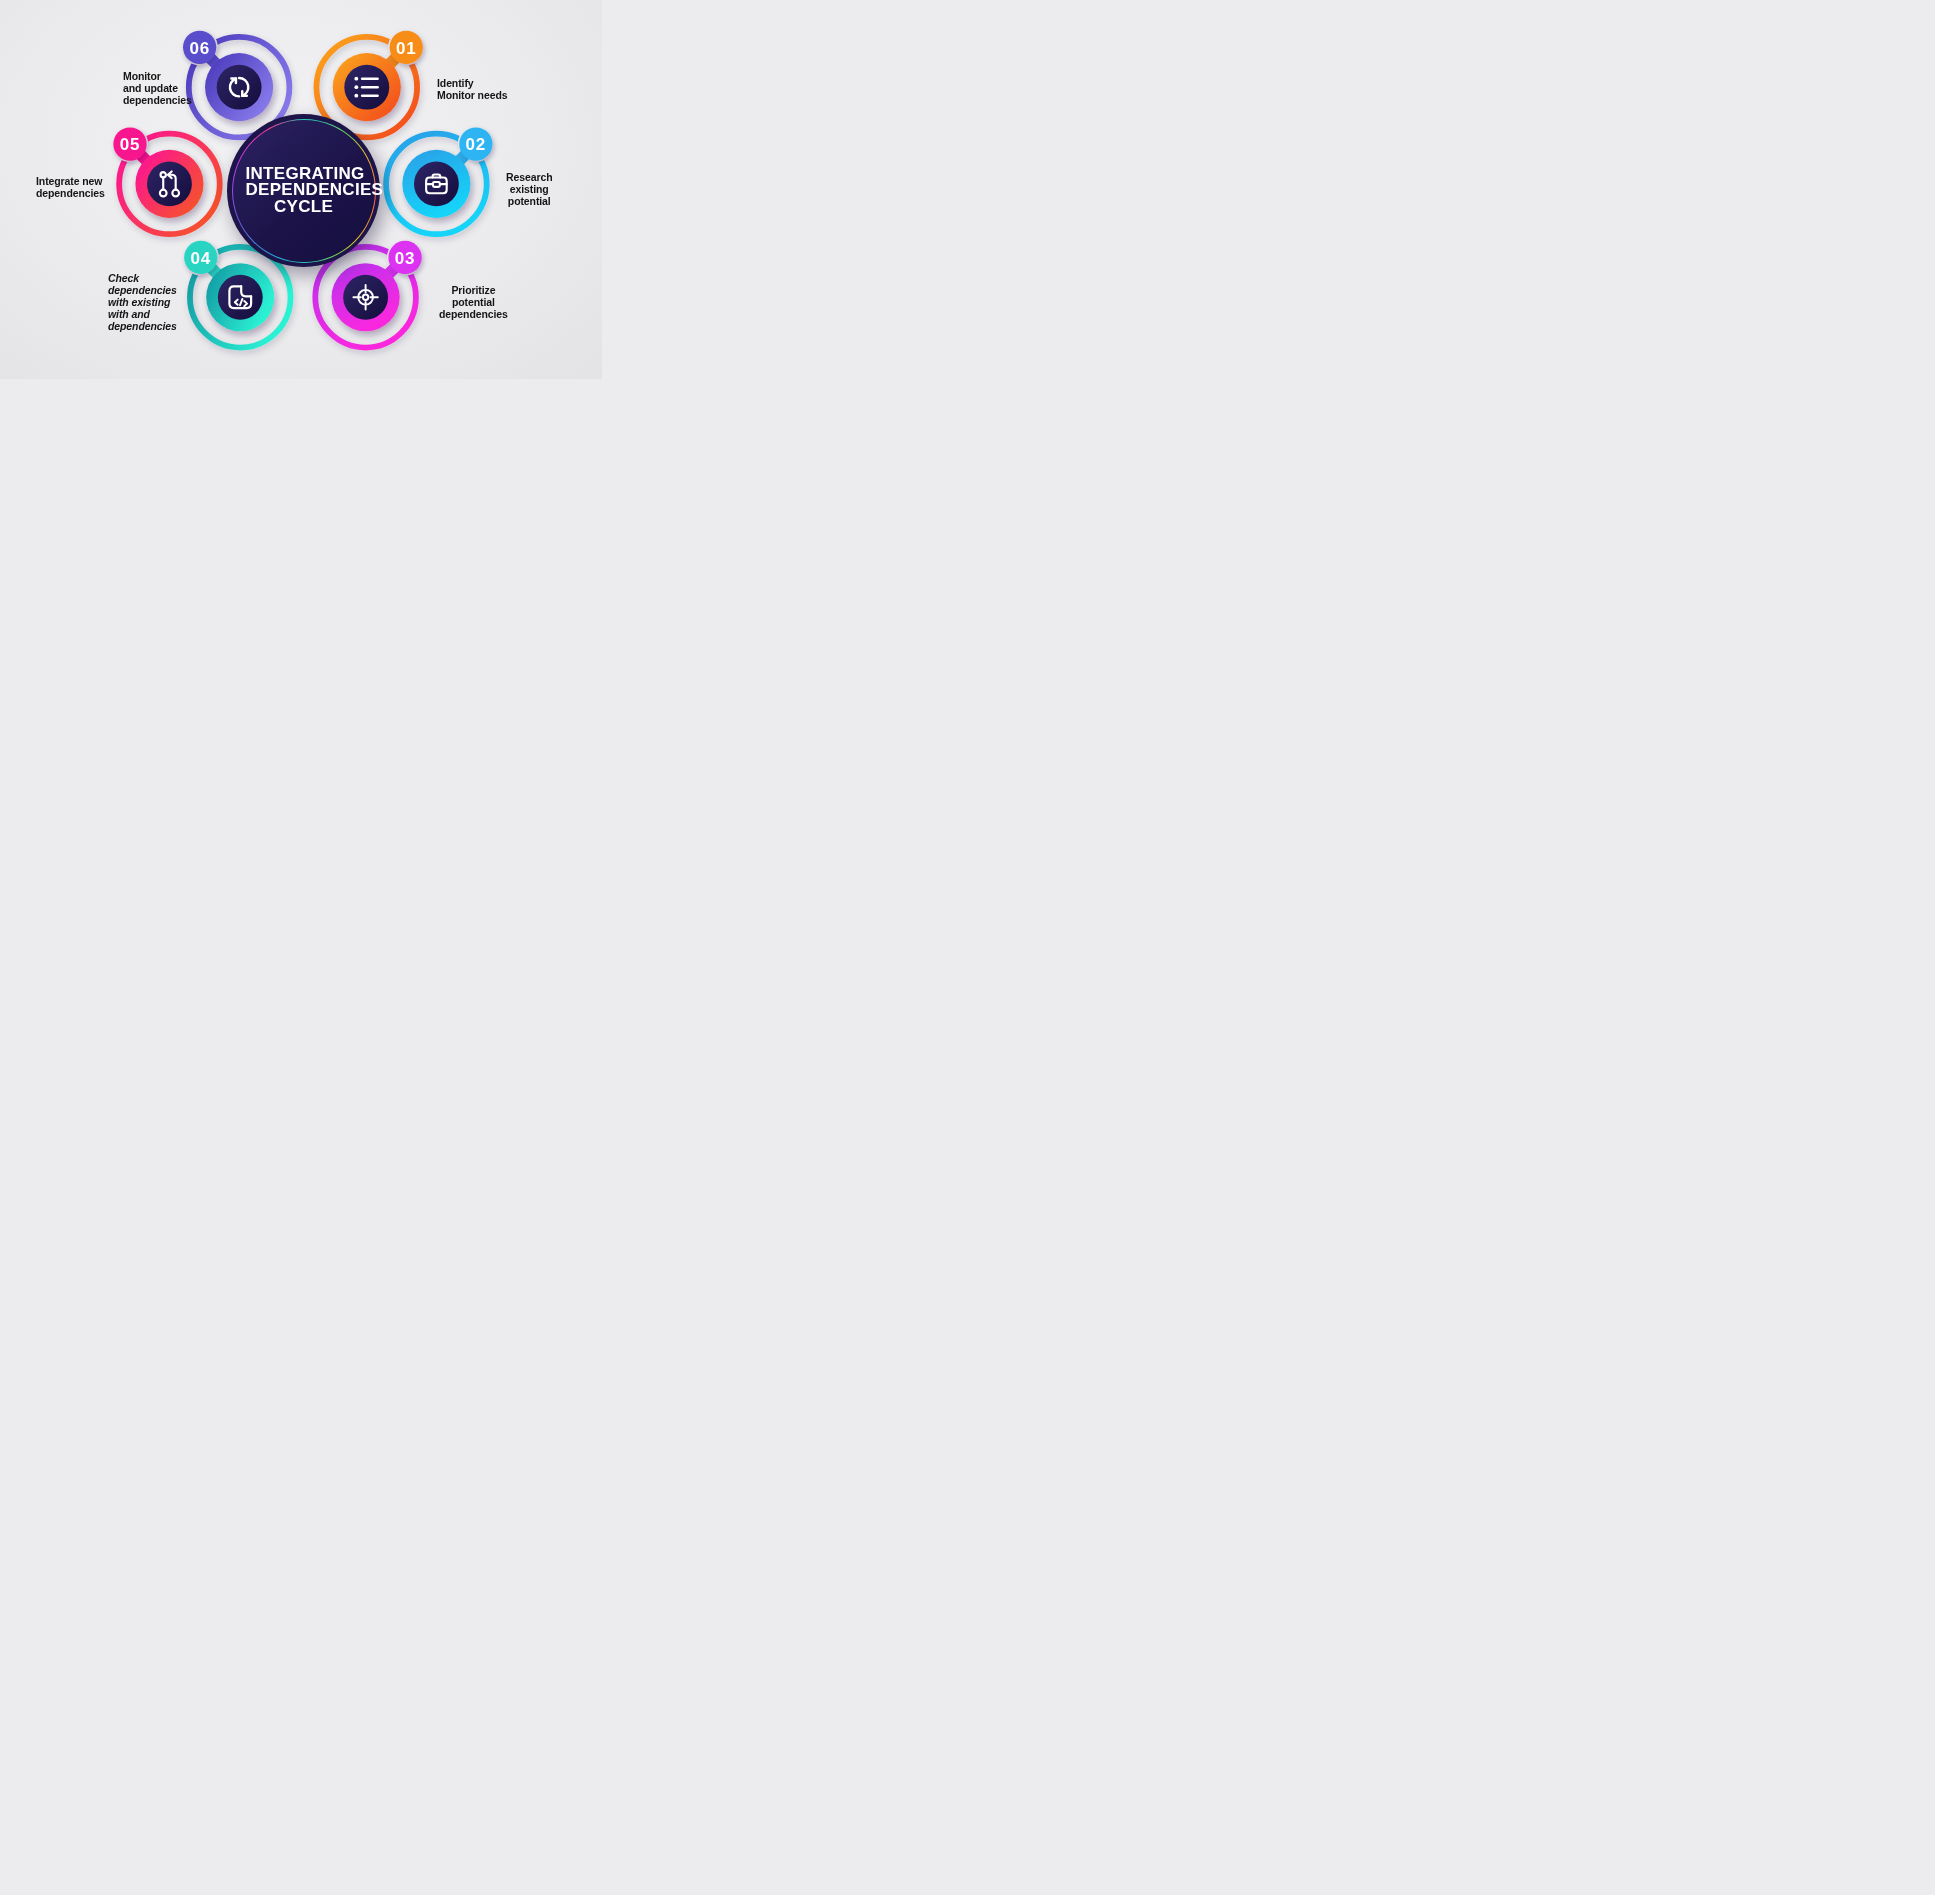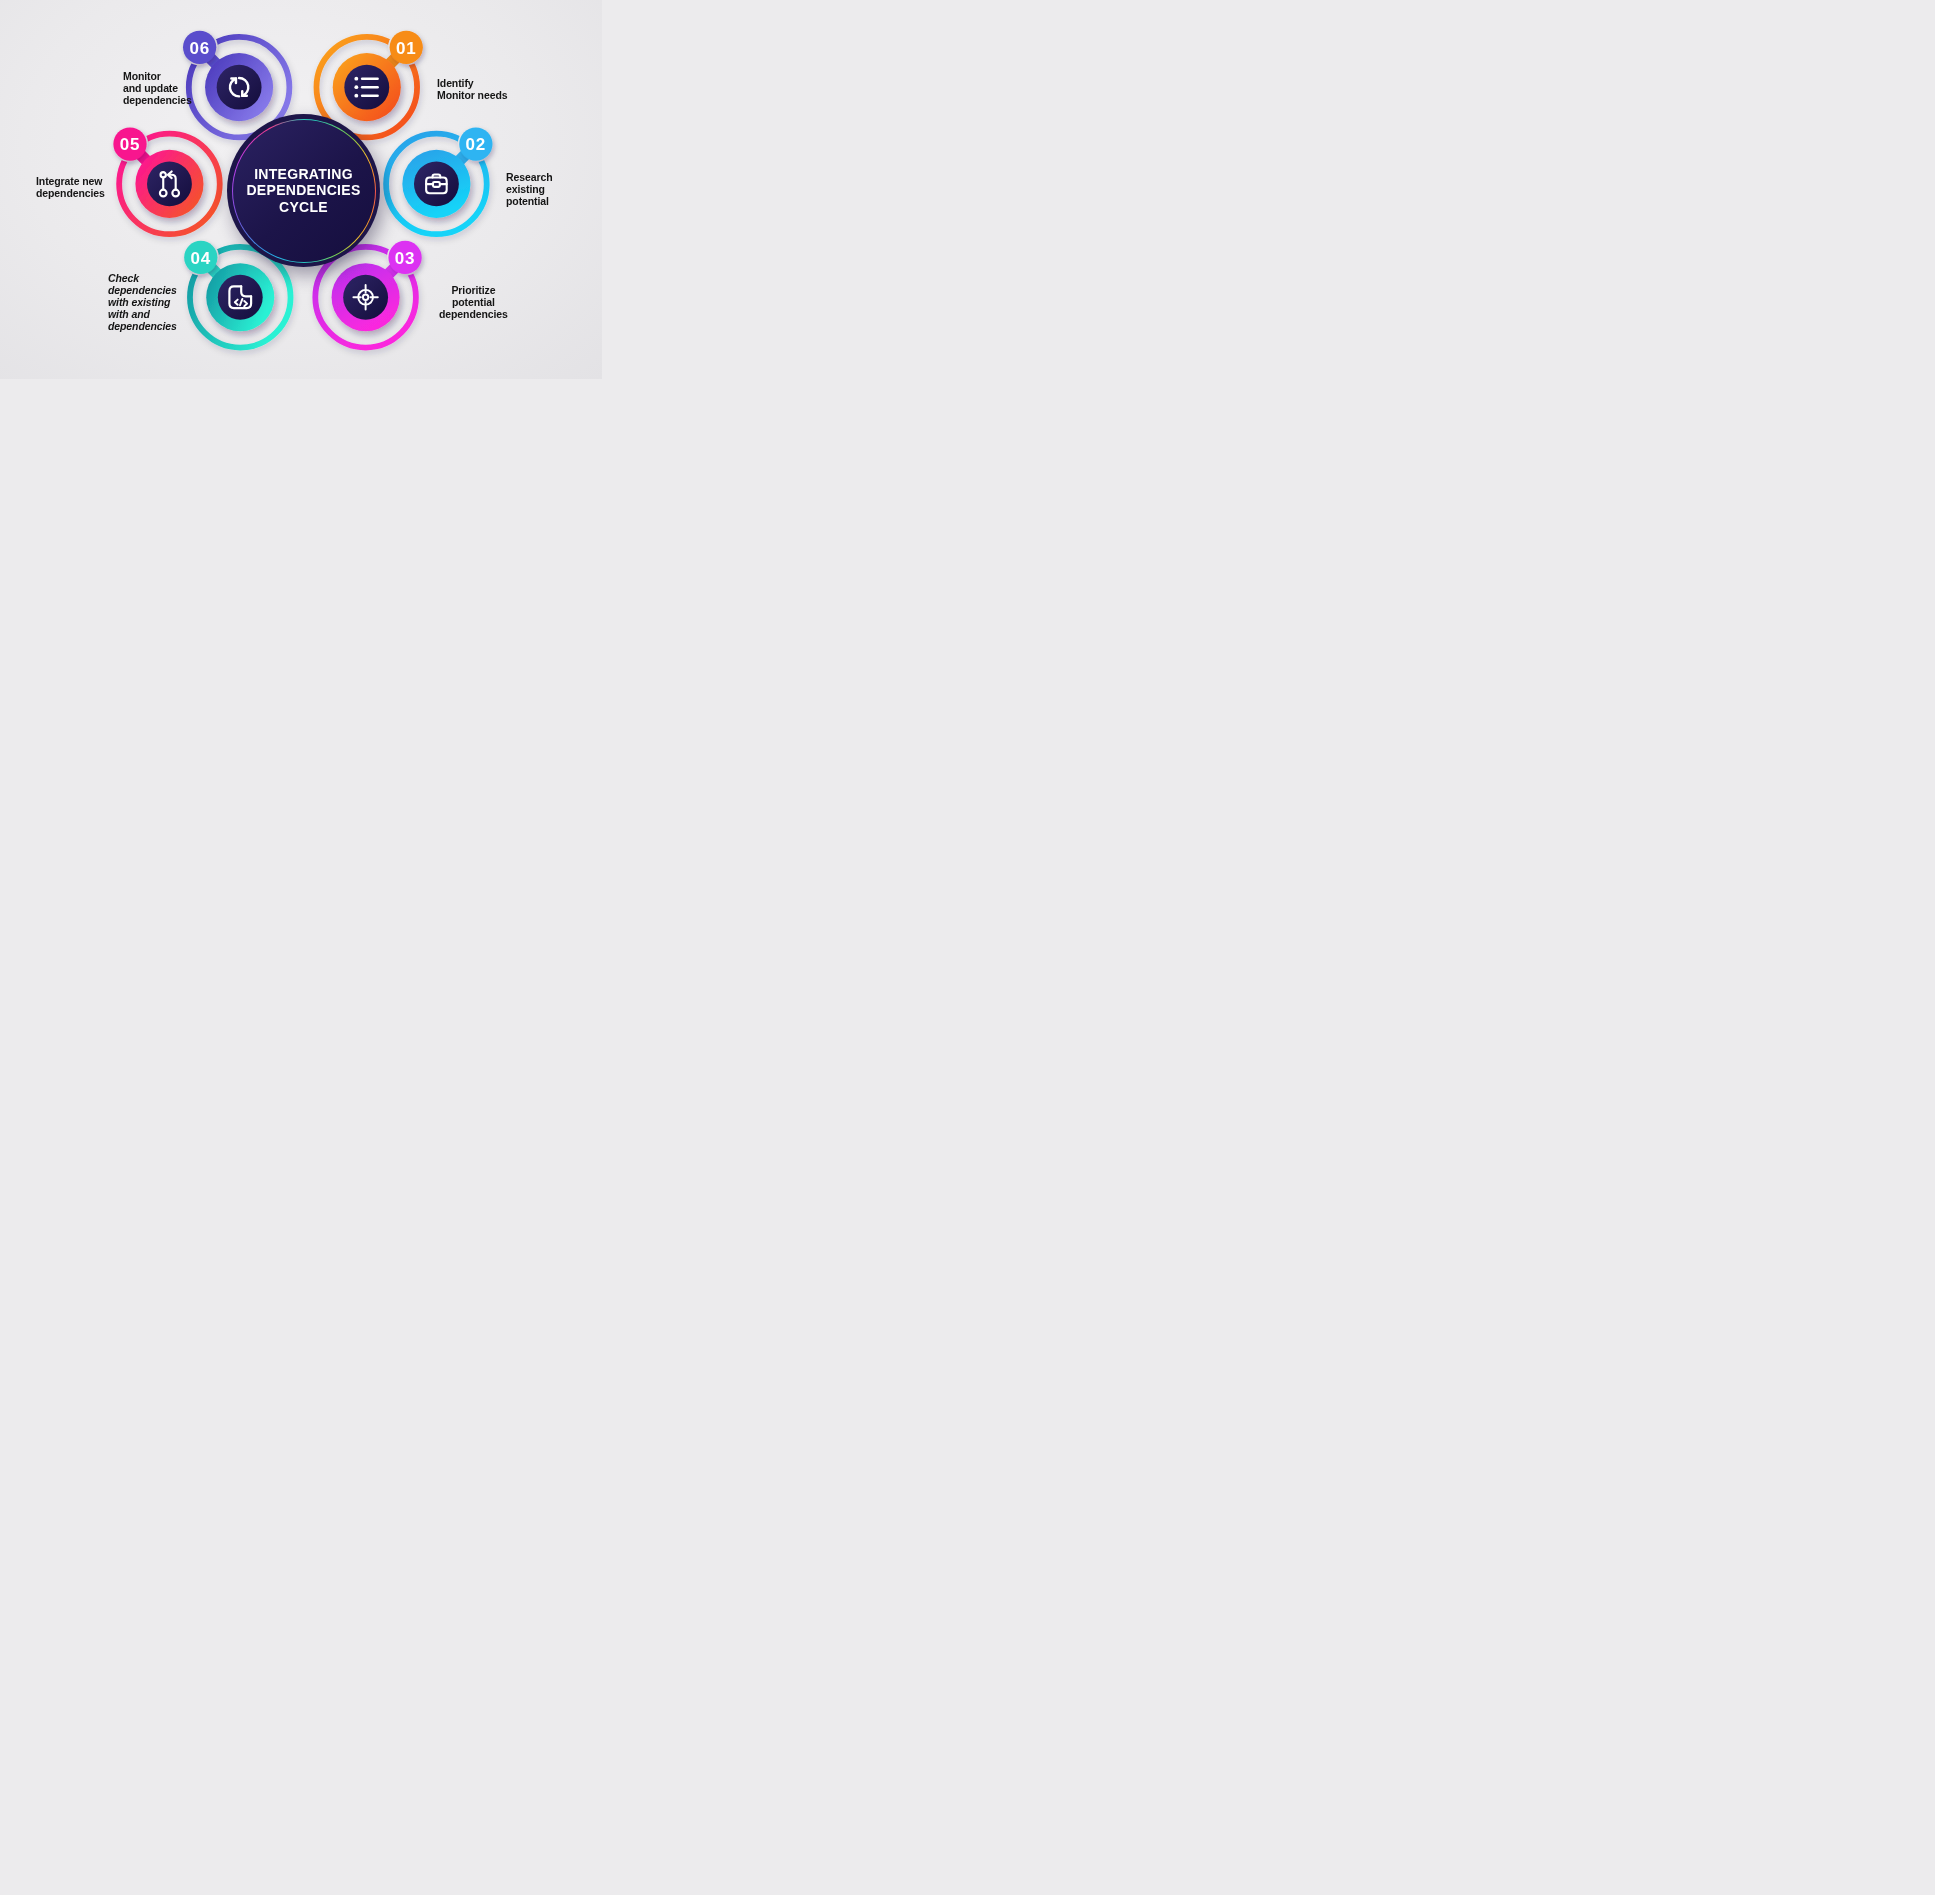--- a/index.html
+++ b/index.html
@@ -41,30 +41,30 @@
       #28A8E8 208deg,#7B52E0 250deg,#C23DE8 295deg,#F23D8C 332deg,#2BC8B8 360deg);
     display:flex;align-items:center;justify-content:center;
   }
   .center-core{
     width:142px;height:142px;border-radius:50%;
     background:linear-gradient(140deg,#2B2262 0%,#1C1449 55%,#150E3E 100%);
     display:flex;align-items:center;justify-content:center;
   }
   .center-title{
     width:116px;text-align:center;color:#ffffff;
-    font-size:14px;line-height:16.6px;font-weight:700;letter-spacing:0.3px;
+    font-size:17px;line-height:16.6px;font-weight:700;letter-spacing:0.3px;
   }
 
   
   .label{
     position:absolute;color:#151515;font-size:10.5px;line-height:12px;
     font-weight:700;letter-spacing:-0.1px;white-space:nowrap;
   }
   .label-01{left:437px;top:77px;}
-  .label-02{left:506px;top:171px;}
+  .label-02{left:506px;top:171px;text-align:center;}
   .label-03{left:439px;top:284px;text-align:center;}
   .label-04{left:108px;top:272px;font-style:italic;}
   .label-05{left:36px;top:175px;}
   .label-06{left:123px;top:70px;}
 </style>
 </head>
 <body>
 
 <div class="stage">
 

